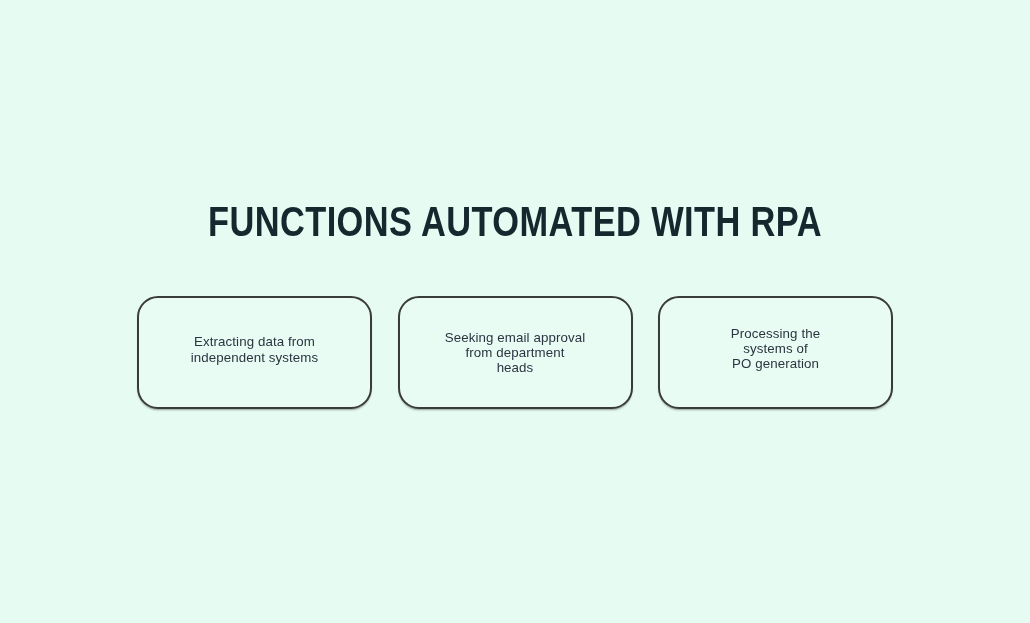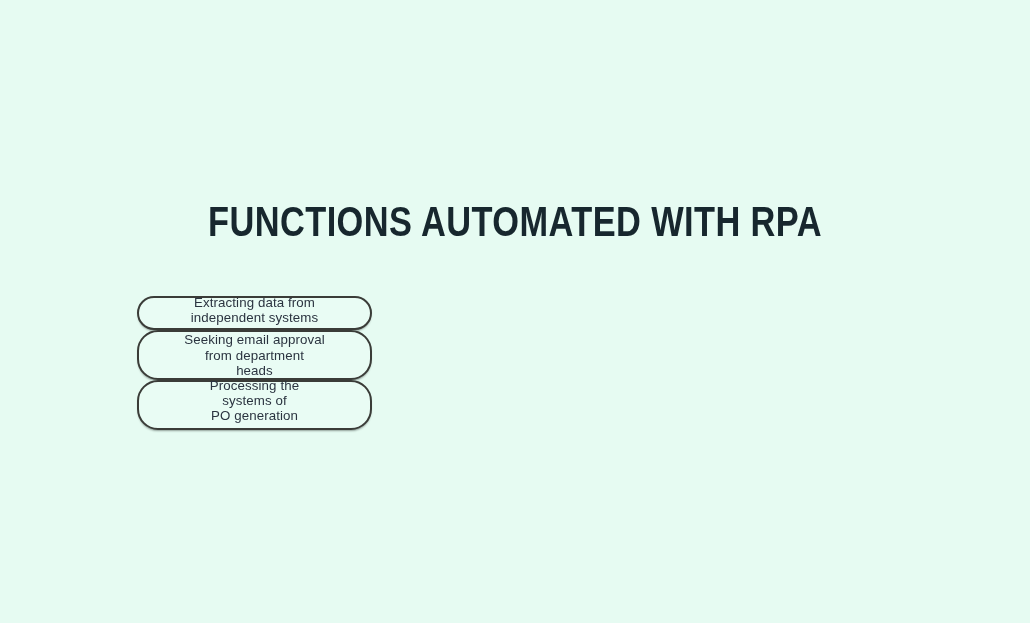--- a/index.html
+++ b/index.html
@@ -42,21 +42,21 @@
   }
 
   
   #card-row {
     position: absolute;
     left: 137px;
     top: 296px;
     width: 756px;
     height: 115px;
     display: flex;
-    flex-direction: column;
+    flex-direction: row;
     justify-content: space-between;
     align-items: flex-start;
   }
 
   .card {
     box-sizing: border-box;
     width: 235px;
     height: 113px;
     border: 2px solid #3a3c38;
     border-radius: 21px;

